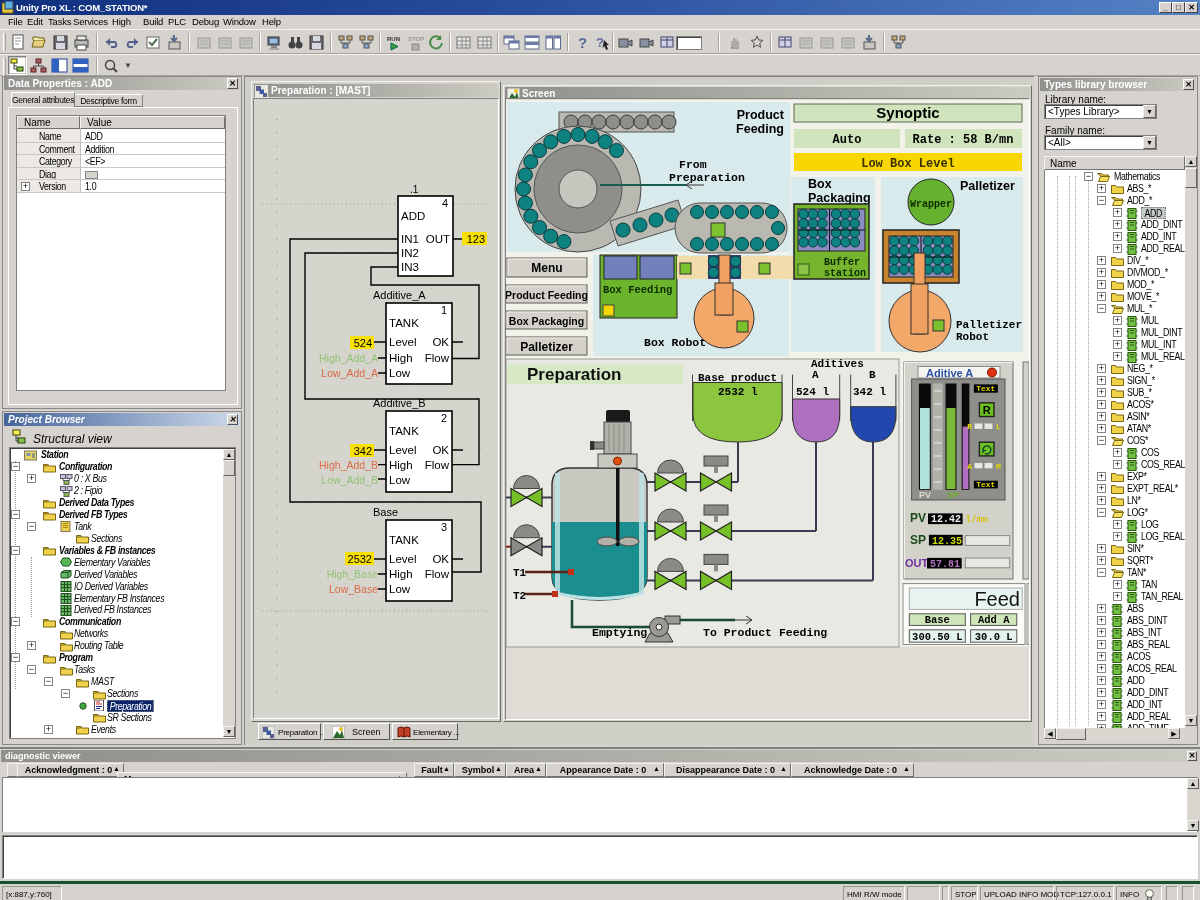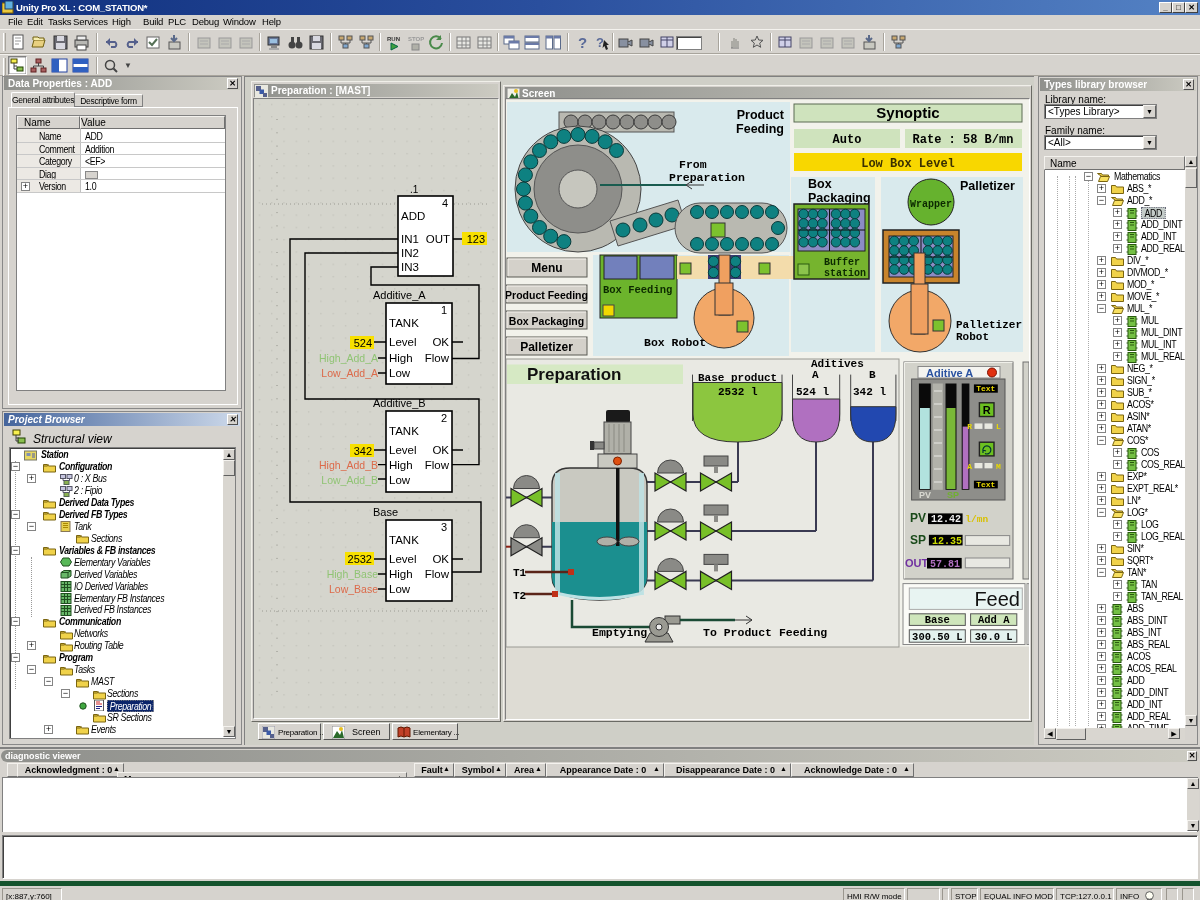--- a/index.html
+++ b/index.html
@@ -262,21 +262,21 @@
     <span class="abs" style="left:124px;top:6px;font-size:8px;color:#444">▼</span>
   </div>
 
 <div class="abs" id="dataprops" style="left:2px;top:76px;width:240px;height:333px;background:#d6d3ce;border:1px solid #888;">
   <div class="ptitle" style="left:1px;top:0px;width:236px;">Data Properties : ADD<span class="xbtn">✕</span></div>
   <div class="abs" style="left:8px;top:15px;width:64px;height:15px;background:#d6d3ce;border:1px solid #fff;border-bottom:none;border-right-color:#808080;border-radius:2px 2px 0 0;font-size:8.5px;letter-spacing:-0.3px;text-align:center;line-height:15px;white-space:nowrap;z-index:2">General attributes</div>
   <div class="abs" style="left:71px;top:17px;width:69px;height:13px;background:#d6d3ce;border:1px solid #fff;border-bottom:1px solid #808080;border-right-color:#808080;border-radius:2px 2px 0 0;font-size:8.5px;letter-spacing:-0.3px;text-align:center;line-height:13px;white-space:nowrap;">Descriptive form</div>
   <div class="abs" style="left:5px;top:30px;width:230px;height:298px;border:1px solid #fff;border-top-color:#fff;"></div>
   <div class="abs" style="left:13px;top:38px;width:210px;height:276px;background:#fff;border:1px solid #808080;">
     <div class="abs" style="left:0;top:0;width:63px;height:13px;background:#d6d3ce;border:1px solid #f4f2ee;border-right-color:#707070;border-bottom-color:#707070;font-size:10px;padding-left:6px;line-height:12px;">Name</div>
-    <div class="abs" style="left:63px;top:0;width:145px;height:13px;background:#d6d3ce;border:1px solid #f4f2ee;border-right-color:#707070;border-bottom-color:#707070;font-size:10px;padding-left:0;line-height:12px;">Value</div>
+    <div class="abs" style="left:63px;top:0;width:145px;height:13px;background:#d6d3ce;border:1px solid #f4f2ee;border-right-color:#707070;border-bottom-color:#707070;font-size:10px;padding-left:6px;line-height:12px;">Value</div>
     <div class="abs" style="left:63px;top:13px;width:1px;height:63px;background:#c0c0c0;"></div>
     <div class="abs" style="left:0px;top:13px;width:63px;height:63px;background:#ece9e4;"></div>
     <div class="abs treerow" style="left:22px;top:15px;">Name</div>
       <div class="abs treerow" style="left:68px;top:15px;">ADD</div>
     <div class="abs" style="left:0;top:25.6px;width:208px;height:1px;background:#c8c8c8"></div>
     <div class="abs treerow" style="left:22px;top:28px;">Comment</div>
       <div class="abs treerow" style="left:68px;top:28px;">Addition</div>
     <div class="abs" style="left:0;top:38.2px;width:208px;height:1px;background:#c8c8c8"></div>
     <div class="abs treerow" style="left:22px;top:40px;">Category</div>
       <div class="abs treerow" style="left:68px;top:40px;">&lt;EF&gt;</div>
@@ -1179,46 +1179,46 @@
   <div class="scroll" style="left:146px;top:91px;width:12px;height:547px;background:#d9d6d0;"></div>
   <div class="abs" style="left:146px;top:91px;width:12px;height:20px;background:#d6d3ce;border:1px solid #f4f2ee;border-right-color:#606060;border-bottom-color:#606060;"></div>
   <div class="sarrow" style="left:146px;top:638px;">▼</div>
   <div class="scroll" style="left:5px;top:651px;width:141px;height:12px;background:#d9d6d0;"></div>
   <div class="sarrow" style="left:5px;top:651px;">◀</div>
   <div class="sarrow" style="left:129px;top:651px;">▶</div>
   <div class="abs" style="left:17px;top:651px;width:30px;height:12px;background:#d6d3ce;border:1px solid #f4f2ee;border-right-color:#606060;border-bottom-color:#606060;"></div>
 </div>
 
 <div class="abs" id="diagviewer" style="left:0px;top:747px;width:1200px;height:85px;background:#d6d3ce;border-top:2px solid #808080;">
-  <div class="ptitle" style="left:1px;top:1px;width:1198px;height:12px;font-size:9px;line-height:12px;border-radius:6px;">diagnostic viewer<span class="xbtn" style="width:10px;height:10px;line-height:8px;">✕</span></div>
+  <div class="ptitle" style="left:1px;top:1px;width:1198px;height:12px;font-size:9px;line-height:12px;">diagnostic viewer<span class="xbtn" style="width:10px;height:10px;line-height:8px;">✕</span></div>
   <div class="abs" id="diaghdr" style="left:7px;top:14px;height:14px;font-size:9px;font-weight:bold;">
       <div class="abs" style="left:0px;top:0;width:10px;height:14px;background:#d6d3ce;border:1px solid #f4f2ee;border-right-color:#707070;border-bottom-color:#707070;padding:1px 3px 0 6px;text-align:center;"></div>
       <div class="abs" style="left:10px;top:0;width:107px;height:14px;background:#d6d3ce;border:1px solid #f4f2ee;border-right-color:#707070;border-bottom-color:#707070;padding:1px 3px 0 6px;text-align:center;">Acknowledgment : 0<span style="float:right;font-size:7px;">▲</span></div>
       <div class="abs" style="left:110px;top:0;width:290px;height:14px;background:#d6d3ce;border:1px solid #f4f2ee;border-right-color:#707070;border-bottom-color:#707070;padding:1px 3px 0 6px;text-align:left;margin-top:9px;">Message<span style="float:right;font-size:7px;">▲</span></div>
       <div class="abs" style="left:407px;top:0;width:40px;height:14px;background:#d6d3ce;border:1px solid #f4f2ee;border-right-color:#707070;border-bottom-color:#707070;padding:1px 3px 0 6px;text-align:center;">Fault<span style="float:right;font-size:7px;">▲</span></div>
       <div class="abs" style="left:447px;top:0;width:52px;height:14px;background:#d6d3ce;border:1px solid #f4f2ee;border-right-color:#707070;border-bottom-color:#707070;padding:1px 3px 0 6px;text-align:center;">Symbol<span style="float:right;font-size:7px;">▲</span></div>
       <div class="abs" style="left:499px;top:0;width:40px;height:14px;background:#d6d3ce;border:1px solid #f4f2ee;border-right-color:#707070;border-bottom-color:#707070;padding:1px 3px 0 6px;text-align:center;">Area<span style="float:right;font-size:7px;">▲</span></div>
       <div class="abs" style="left:539px;top:0;width:118px;height:14px;background:#d6d3ce;border:1px solid #f4f2ee;border-right-color:#707070;border-bottom-color:#707070;padding:1px 3px 0 6px;text-align:center;">Appearance Date : 0<span style="float:right;font-size:7px;">▲</span></div>
       <div class="abs" style="left:657px;top:0;width:127px;height:14px;background:#d6d3ce;border:1px solid #f4f2ee;border-right-color:#707070;border-bottom-color:#707070;padding:1px 3px 0 6px;text-align:center;">Disappearance Date : 0<span style="float:right;font-size:7px;">▲</span></div>
       <div class="abs" style="left:784px;top:0;width:123px;height:14px;background:#d6d3ce;border:1px solid #f4f2ee;border-right-color:#707070;border-bottom-color:#707070;padding:1px 3px 0 6px;text-align:center;">Acknowledge Date : 0<span style="float:right;font-size:7px;">▲</span></div>
     </div>
   <div class="abs" style="left:2px;top:28px;width:1196px;height:55px;background:#fff;border:1px solid #808080;border-bottom:none;"></div>
   <div class="scroll" style="left:1187px;top:29px;width:12px;height:53px;background:#d9d6d0;"></div>
   <div class="sarrow" style="left:1187px;top:29px;">▲</div>
   <div class="sarrow" style="left:1187px;top:71px;">▼</div>
 </div>
 <div class="abs" style="left:2px;top:835px;width:1196px;height:44px;background:#fff;border:1px solid #808080;border-right-color:#fff;border-bottom-color:#fff;box-shadow:inset 1px 1px 0 #404040;"></div>
 
-<div class="abs" id="statusbar" style="left:0;top:881px;width:1200px;height:19px;background:#d6d3ce;border-top:5px solid #14532d;font-size:9px;">
+<div class="abs" id="statusbar" style="left:0;top:881px;width:1200px;height:19px;background:#d6d3ce;border-top:3px solid #14532d;font-size:9px;">
     <div class="abs" style="left:2px;top:2px;width:60px;height:15px;border:1px solid #9a968e;border-right-color:#fff;border-bottom-color:#fff;padding:3px 0 0 3px;white-space:nowrap;font-size:8px;">[x:887,y:760]</div>
     <div class="abs" style="left:843px;top:2px;width:62px;height:15px;border:1px solid #9a968e;border-right-color:#fff;border-bottom-color:#fff;padding:3px 0 0 3px;white-space:nowrap;font-size:8px;">HMI R/W mode</div>
     <div class="abs" style="left:907px;top:2px;width:33px;height:15px;border:1px solid #9a968e;border-right-color:#fff;border-bottom-color:#fff;padding:11px 0 0 3px;white-space:nowrap;font-size:8px;">EQUAL</div>
     <div class="abs" style="left:942px;top:2px;width:7px;height:15px;border:1px solid #9a968e;border-right-color:#fff;border-bottom-color:#fff;padding:3px 0 0 3px;white-space:nowrap;font-size:8px;"></div>
     <div class="abs" style="left:951px;top:2px;width:27px;height:15px;border:1px solid #9a968e;border-right-color:#fff;border-bottom-color:#fff;padding:3px 0 0 3px;white-space:nowrap;font-size:8px;">STOP</div>
-    <div class="abs" style="left:980px;top:2px;width:74px;height:15px;border:1px solid #9a968e;border-right-color:#fff;border-bottom-color:#fff;padding:3px 0 0 3px;white-space:nowrap;font-size:8px;">EQUAL INFO MOD</div>
+    <div class="abs" style="left:980px;top:2px;width:74px;height:15px;border:1px solid #9a968e;border-right-color:#fff;border-bottom-color:#fff;padding:3px 0 0 3px;white-space:nowrap;font-size:8px;">UPLOAD INFO MOD</div>
     <div class="abs" style="left:1056px;top:2px;width:58px;height:15px;border:1px solid #9a968e;border-right-color:#fff;border-bottom-color:#fff;padding:3px 0 0 3px;white-space:nowrap;font-size:8px;">TCP:127.0.0.1</div>
     <div class="abs" style="left:1116px;top:2px;width:46px;height:15px;border:1px solid #9a968e;border-right-color:#fff;border-bottom-color:#fff;padding:3px 0 0 3px;white-space:nowrap;font-size:8px;">INFO</div>
     <svg class="abs" style="left:1143px;top:4px" width="13" height="13" viewBox="0 0 14 14">
       <circle cx="7" cy="6" r="4.2" fill="#fffff4" stroke="#555"></circle>
       <rect x="5" y="10" width="4" height="3" fill="#ccc" stroke="#555"></rect>
     </svg>
     <div class="abs" style="left:1166px;top:2px;width:12px;height:15px;border:1px solid #9a968e;border-right-color:#fff;border-bottom-color:#fff;padding:3px 0 0 3px;white-space:nowrap;font-size:8px;"></div>
     <div class="abs" style="left:1182px;top:2px;width:12px;height:15px;border:1px solid #9a968e;border-right-color:#fff;border-bottom-color:#fff;padding:3px 0 0 3px;white-space:nowrap;font-size:8px;"></div>
   </div>
 

